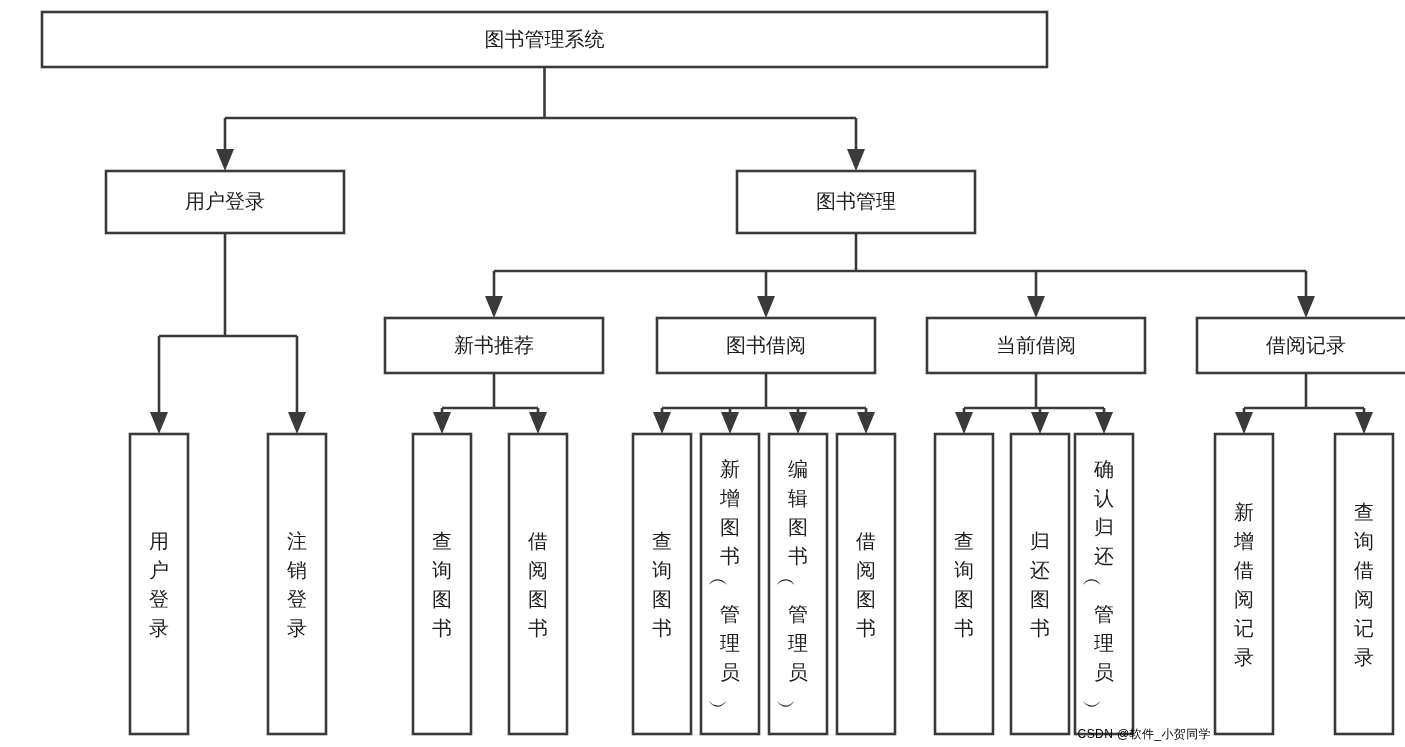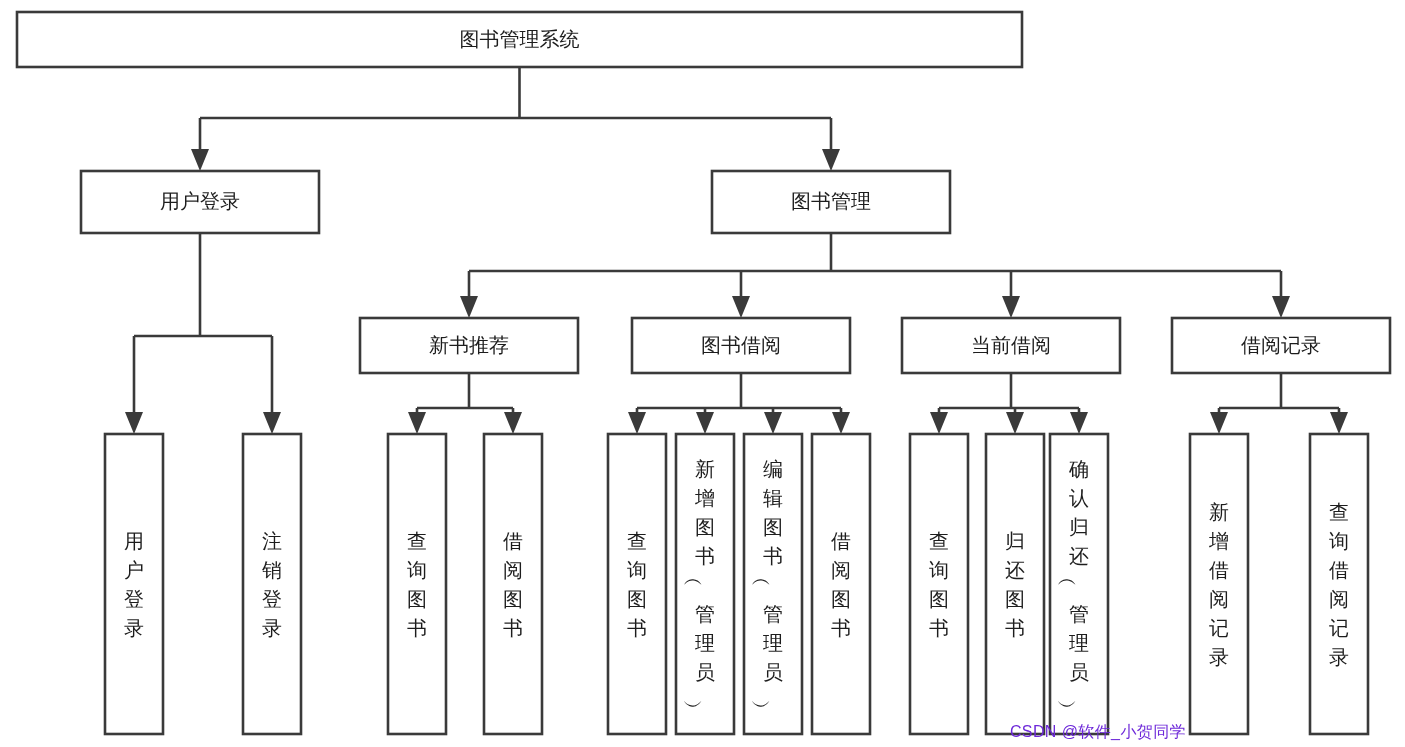--- a/index.html
+++ b/index.html
@@ -1,24 +1,24 @@
 <!DOCTYPE html>
 <html><head>
 <meta charset="utf-8">
 <style>
   html,body{margin:0;padding:0;background:#ffffff;}
   body{width:1405px;height:747px;font-family:"Liberation Sans","DejaVu Sans",sans-serif;overflow:hidden;}
-  #diagram-root{position:relative;width:1194px;height:747px;background:#fff;}
+  #diagram-root{position:relative;width:1194px;height:747px;background:#fff;margin-left:25px;}
   svg.flow{position:absolute;left:0;top:0;width:1405px;height:747px;}
   .node-rect{fill:#ffffff;stroke:#3a3a3a;stroke-width:2.6;}
   .node-label{fill:#1d1d1d;font-family:"Liberation Sans","DejaVu Sans",sans-serif;font-size:20px;text-anchor:middle;dominant-baseline:middle;}
   .vnode-label{fill:#1d1d1d;font-family:"Liberation Sans","DejaVu Sans",sans-serif;font-size:20px;text-anchor:middle;}
   .link{stroke:#3a3a3a;stroke-width:2.6;fill:none;}
   .arrowhead{fill:#3a3a3a;}
-  .watermark{position:absolute;right:8px;bottom:4px;color:#6d28d9;font-size:16px;
+  .watermark{position:absolute;right:8px;bottom:4px;color:#000000;font-size:12px;
              font-family:"Liberation Sans","DejaVu Sans",sans-serif;letter-spacing:.4px;white-space:nowrap;}
 </style>
 </head>
 <body>
 
 <div id="diagram-root">
   <svg class="flow" viewBox="0 0 1405 747">
     <g id="edges-layer">
         <line x1="519.5" y1="67" x2="519.5" y2="118" class="link"></line>
         <line x1="200" y1="118" x2="831" y2="118" class="link"></line>

